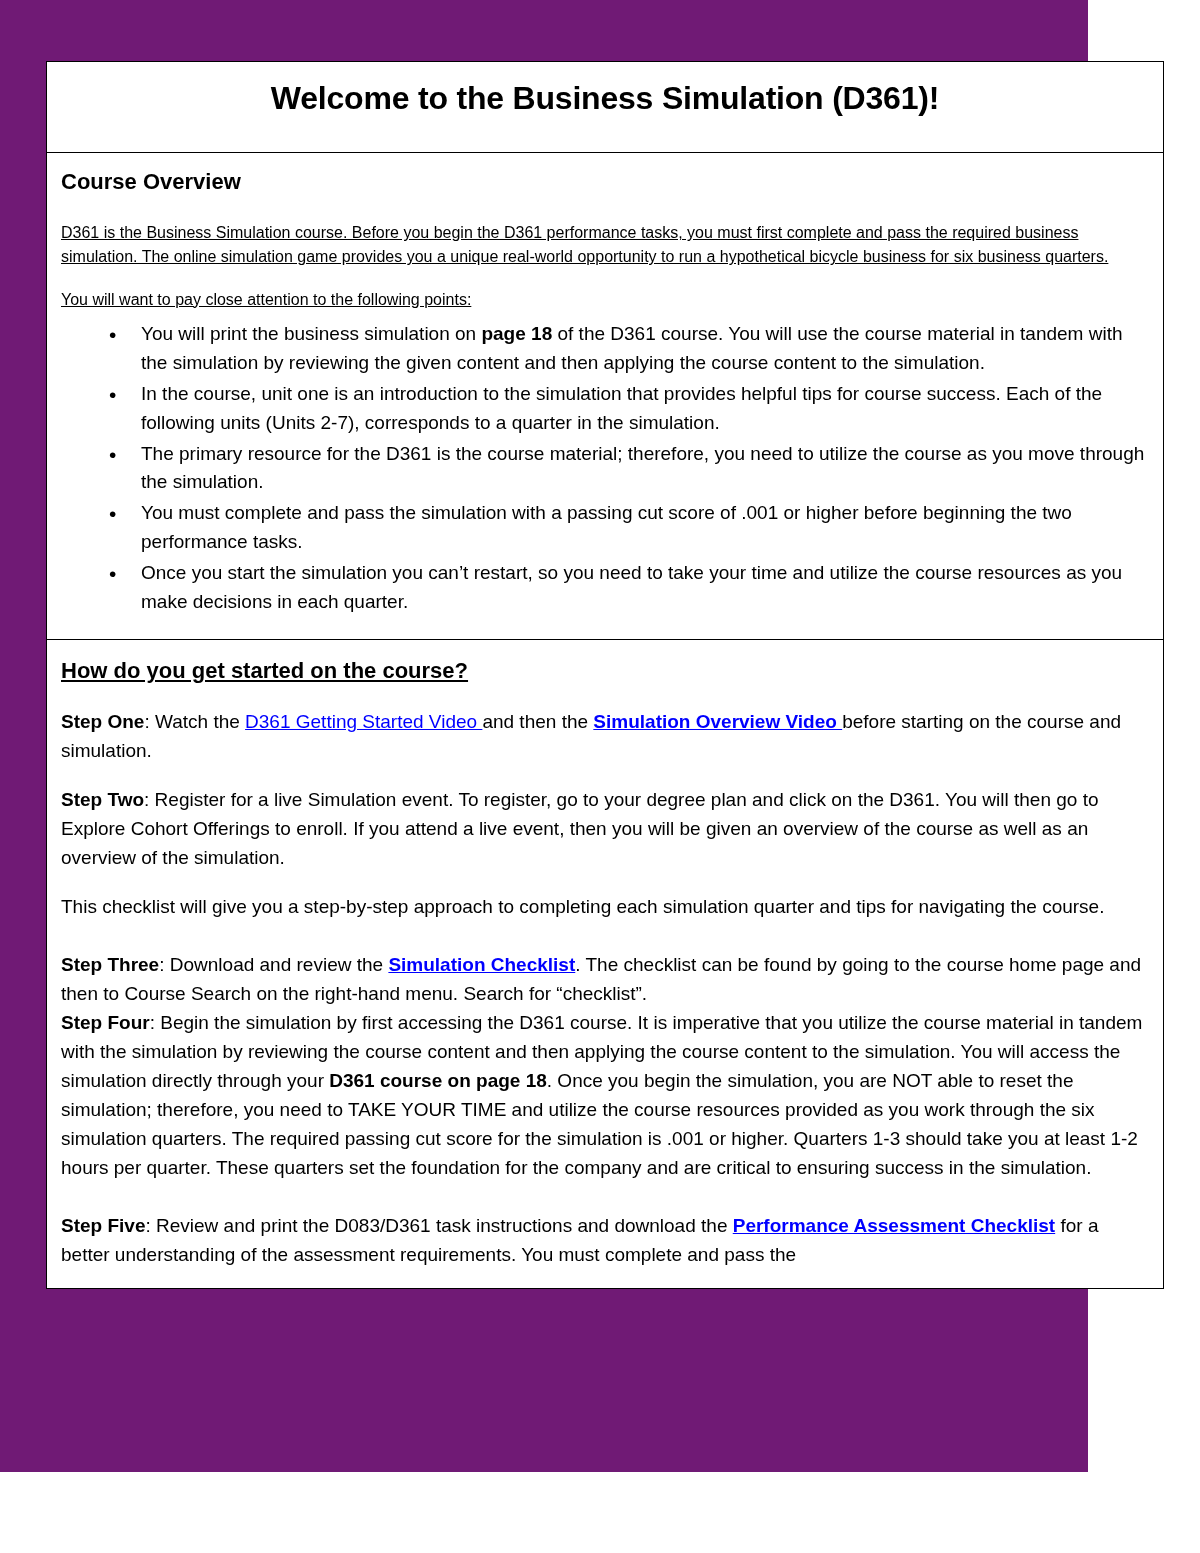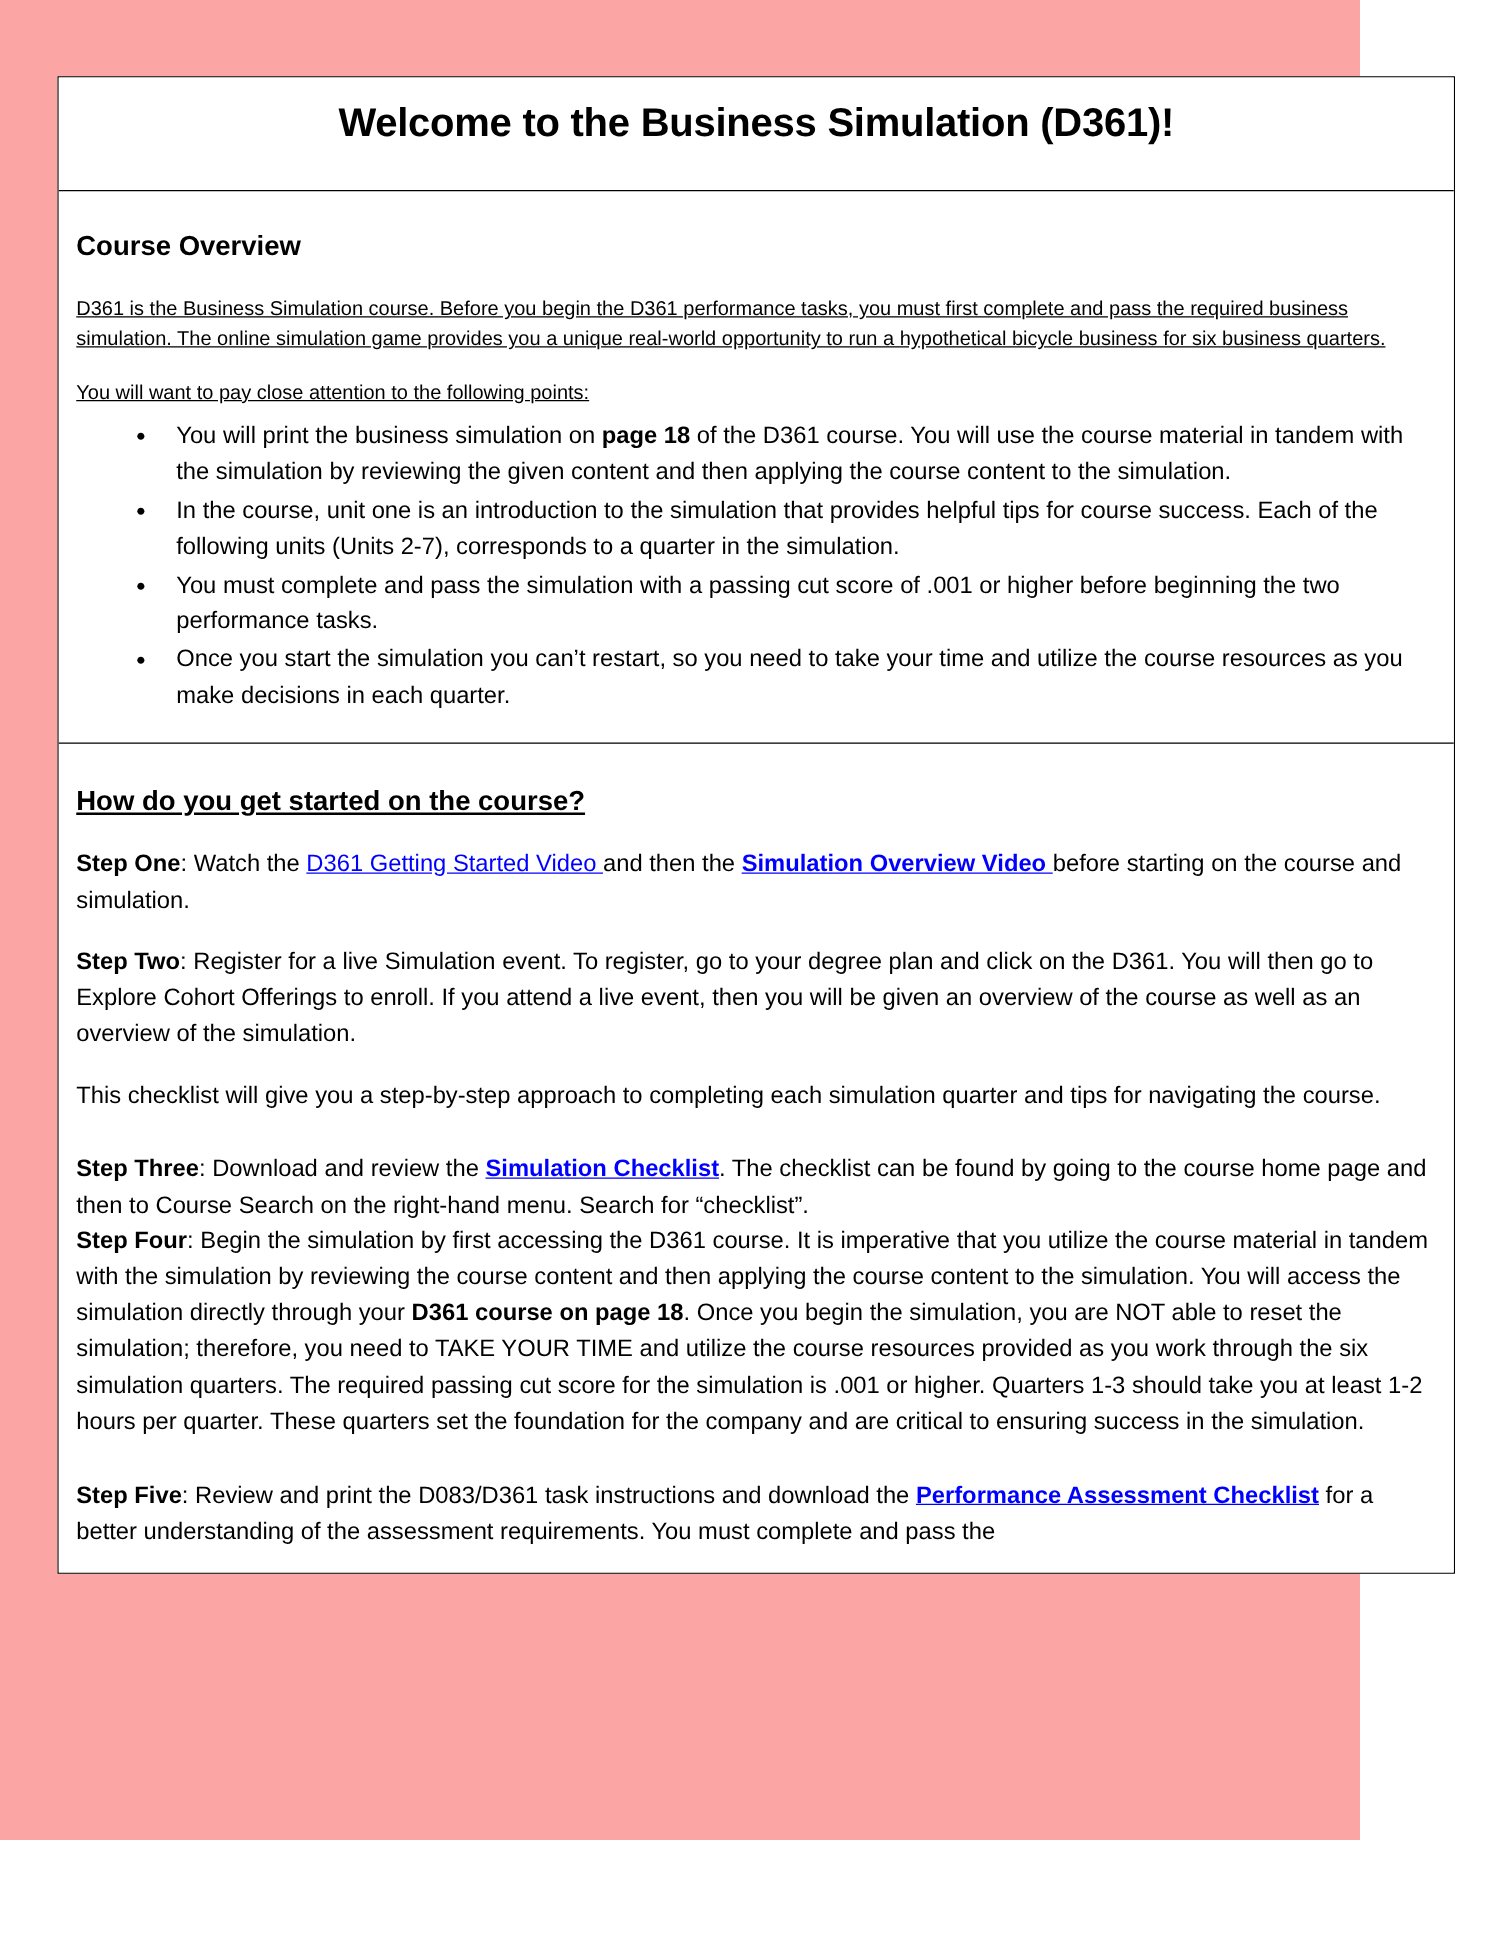--- a/index.html
+++ b/index.html
@@ -14,21 +14,21 @@
     height: 1553px;
     font-family: "Liberation Sans", sans-serif;
     color: #000000;
     overflow: hidden;
   }
 
   .page {
     position: relative;
     width: 1088px;
     height: 1553px;
-    background: #fca5a5;
+    background: #701a75;
   }
 
   
   .doc-table {
     position: absolute;
     left: 46px;
     top: 61px;
     width: 1118px;
     border: 1.5px solid #000000;
     background: #ffffff;
@@ -62,21 +62,21 @@
   }
   .subtitle-note {
     font-size: 19.5px;
     font-weight: normal;
     line-height: 1.32;
     margin: 2px 0 4px 0;
   }
 
   
   .body-cell {
-    padding: 31px 16px 18px 14px;
+    padding: 16px 16px 18px 14px;
   }
   .section-heading {
     font-size: 22px;
     font-weight: bold;
     margin: 0 0 26px 0;
     line-height: 1.2;
   }
   .section-heading.underlined {
     text-decoration: underline;
     margin: 2px 0 24px 0;
@@ -163,20 +163,21 @@
 
       <p class="para">D361 is the Business Simulation course. Before you begin the D361 performance tasks, you must first complete and pass the required business simulation. The online simulation game provides you a unique real-world opportunity to run a hypothetical bicycle business for six business quarters.</p>
 
       <p class="para tight">You will want to pay close attention to the following points:</p>
 
       <ul class="bullets">
         <li><span>You will print the business simulation on </span><b>page 18</b><span> of the D361 course. You will use the course material in tandem with the simulation by reviewing the given content and then applying the course content to the simulation.</span></li>
 
         <li><span>In the course, unit one is an introduction to the simulation that provides helpful tips for course success. Each of the following units (Units 2-7), corresponds to a quarter in the simulation.</span></li>
 
+        <li><span>The primary resource for the D361 is the course material; therefore, you need to utilize the course as you move through the simulation.</span></li>
 
         <li><span>You must complete and pass the simulation with a passing cut score of .001 or higher before beginning the two performance tasks.</span></li>
 
         <li><span>Once you start the simulation you can’t restart, so you need to take your time and utilize the course resources as you make decisions in each quarter.</span></li>
       </ul>
     </div>
 
     <div class="cell body-cell">
       <div class="section-heading underlined">How do you get started on the course?</div>
 

